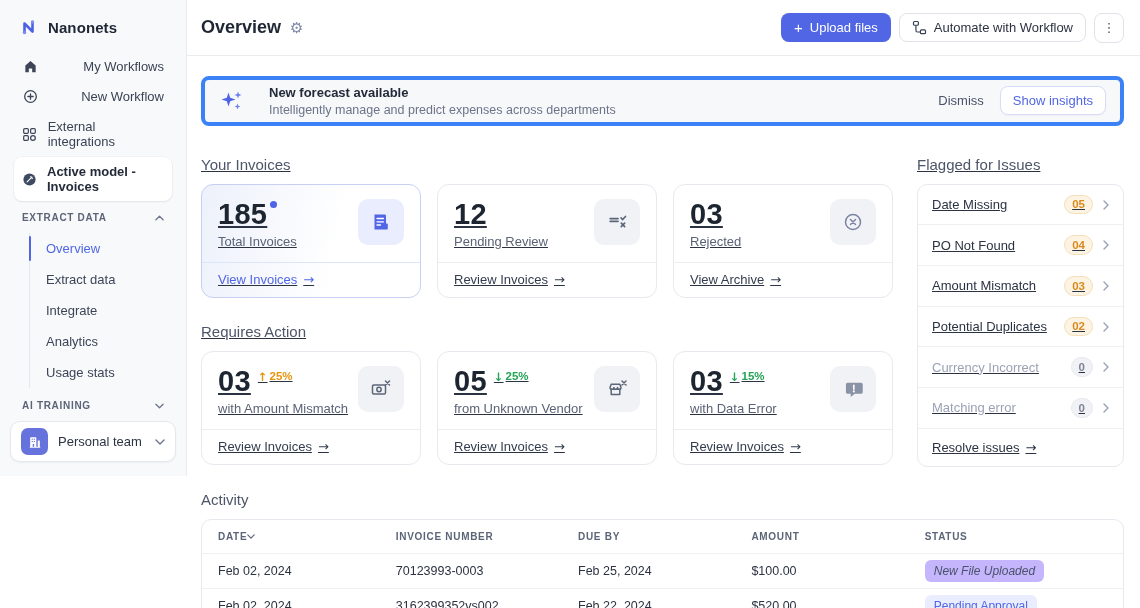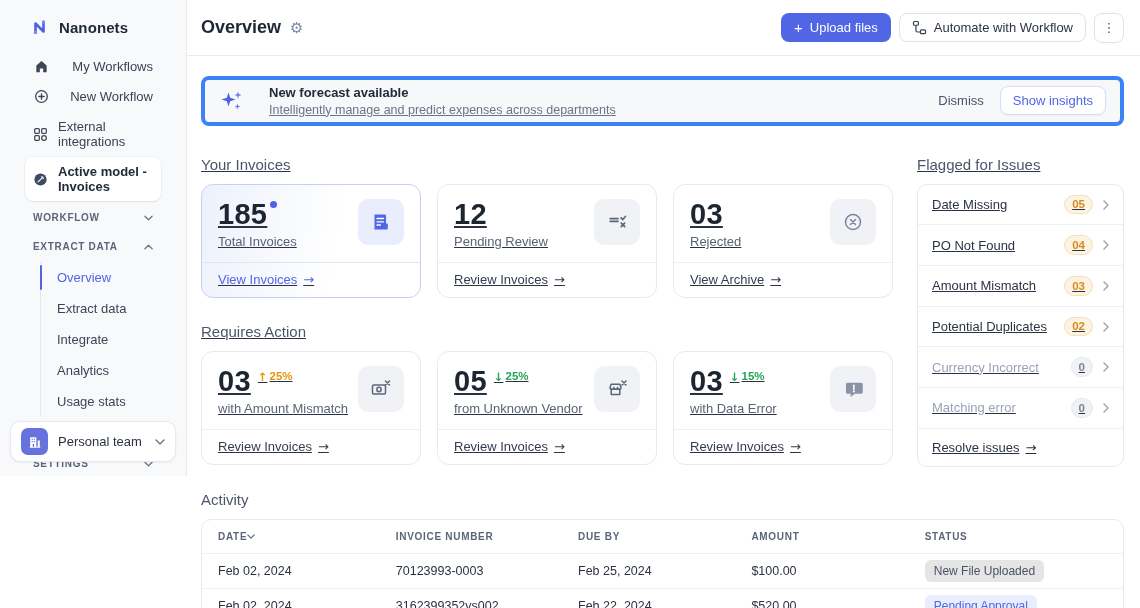--- a/index.html
+++ b/index.html
@@ -7,21 +7,21 @@
   body {
     font-family:"Liberation Sans", sans-serif;
     background:#fff; color:#2b3342; display:flex;
     -webkit-font-smoothing:antialiased;
   }
   svg { display:block; }
 
   
   .sidebar {
     width:187px; min-width:187px; height:476px; position:relative;
-    background:#f8f9fb; border-right:1px solid #e9ebef; padding:0 25px;
+    background:#f8f9fb; border-right:1px solid #e9ebef; padding:0 14px;
   }
   .brand { display:flex; align-items:center; gap:8px; padding:17px 6px 14px; }
   .brand-name { font-size:15px; font-weight:700; color:#1f2735; letter-spacing:.1px; }
   .nav-item {
     display:flex; align-items:center; gap:10px; padding:7px 8px; margin:1px 0;
     font-size:13px; color:#3a4354; border-radius:8px; cursor:pointer;justify-content:space-between;
   }
   .nav-item.active {
     background:#fff; box-shadow:0 1px 2px rgba(16,24,40,.07), 0 0 0 1px rgba(16,24,40,.03);
     font-weight:700; color:#232b3a;
@@ -75,21 +75,21 @@
 
   .content { flex:1; overflow:hidden; padding:20px 16px 0 14px; }
 
   
   .banner {
     display:flex; align-items:center; gap:24px;
     background:#f7f8fa; border:4px solid #3b82f6; border-radius:8px;
     padding:4px 14px; margin-bottom:30px; min-height:41px;
   }
   .banner-title { font-size:13px; font-weight:700; color:#232b3a; line-height:1.35; }
-  .banner-sub { font-size:12.5px; color:#6b7488; line-height:1.3;text-decoration:underline; }
+  .banner-sub { font-size:12.5px; color:#6b7488; line-height:1.3; }
   .banner-right { margin-left:auto; display:flex; align-items:center; gap:16px; }
   .dismiss { font-size:13px; font-weight:500; color:#4a5368; cursor:pointer; }
   .btn-insights {
     background:#fff; border:1px solid #d7ddf8; color:#5066e5; padding:6px 12px;
     box-shadow:0 1px 2px rgba(16,24,40,.04);
   }
 
   
   .columns { display:grid; grid-template-columns:1fr 207px; gap:24px;text-decoration:underline; }
   .section-title { font-size:15px; font-weight:400; color:#4d5669; margin-bottom:11px; }
@@ -138,21 +138,21 @@
   }
 
   
   .activity { margin-top:24px; }
   .table { border:1px solid #e7e9ee; border-radius:10px 10px 0 0; overflow:hidden; background:#fff; }
   .thead, .trow { display:grid; grid-template-columns:20% 20.5% 19.5% 19.5% 1fr; align-items:center; padding:0 16px; }
   .thead { height:33px; }
   .th { font-size:10px; font-weight:700; letter-spacing:.7px; color:#5c6578; display:flex; align-items:center; gap:0; }
   .trow { height:35px; border-top:1px solid #eef0f4; font-size:12.5px; color:#2b3342; cursor:pointer; }
   .status-pill { display:inline-block; padding:4px 9px; border-radius:6px; font-size:12px; font-weight:500; }
-  .st-neutral { background:#e5e5e5; color:#4a5368; }
+  .st-neutral { background:#c4b5fd; color:#4a5368;font-style:italic; }
   .st-pending { background:#e9edfe; color:#5066e5; }
 
   .arrow-glyph { font-family:"DejaVu Sans", sans-serif; }
 </style>
 </head>
 <body>
 
 <aside class="sidebar">
   <div class="brand">
     <span>
@@ -196,28 +196,20 @@
   <div class="nav-item active">
     <span class="nav-icon">
       <svg width="15" height="15" viewBox="0 0 16 16">
           <circle cx="8" cy="8" r="6.5" fill="#3f4b63"></circle>
           <path d="M5.4 10.6 10.6 5.4M9.3 4.9l1.8 1.8" stroke="#fff" stroke-width="1.2" stroke-linecap="round"></path>
         </svg>
     </span>
     <span>Active model - Invoices</span>
   </div>
 
-  <div class="section-row">
-    <span class="section-label">WORKFLOW</span>
-    <span>
-      <svg width="9" height="6" viewBox="0 0 10 6">
-          <path d="M1 1l4 4 4-4" stroke="#6b7488" stroke-width="1.4" fill="none" stroke-linecap="round" stroke-linejoin="round"></path>
-        </svg>
-    </span>
-  </div>
 
   <div class="section-row">
     <span class="section-label">EXTRACT DATA</span>
     <span>
       <svg width="9" height="6" viewBox="0 0 10 6">
           <path d="M1 5l4-4 4 4" stroke="#6b7488" stroke-width="1.4" fill="none" stroke-linecap="round" stroke-linejoin="round"></path>
         </svg>
     </span>
   </div>
   <ul class="subnav">

